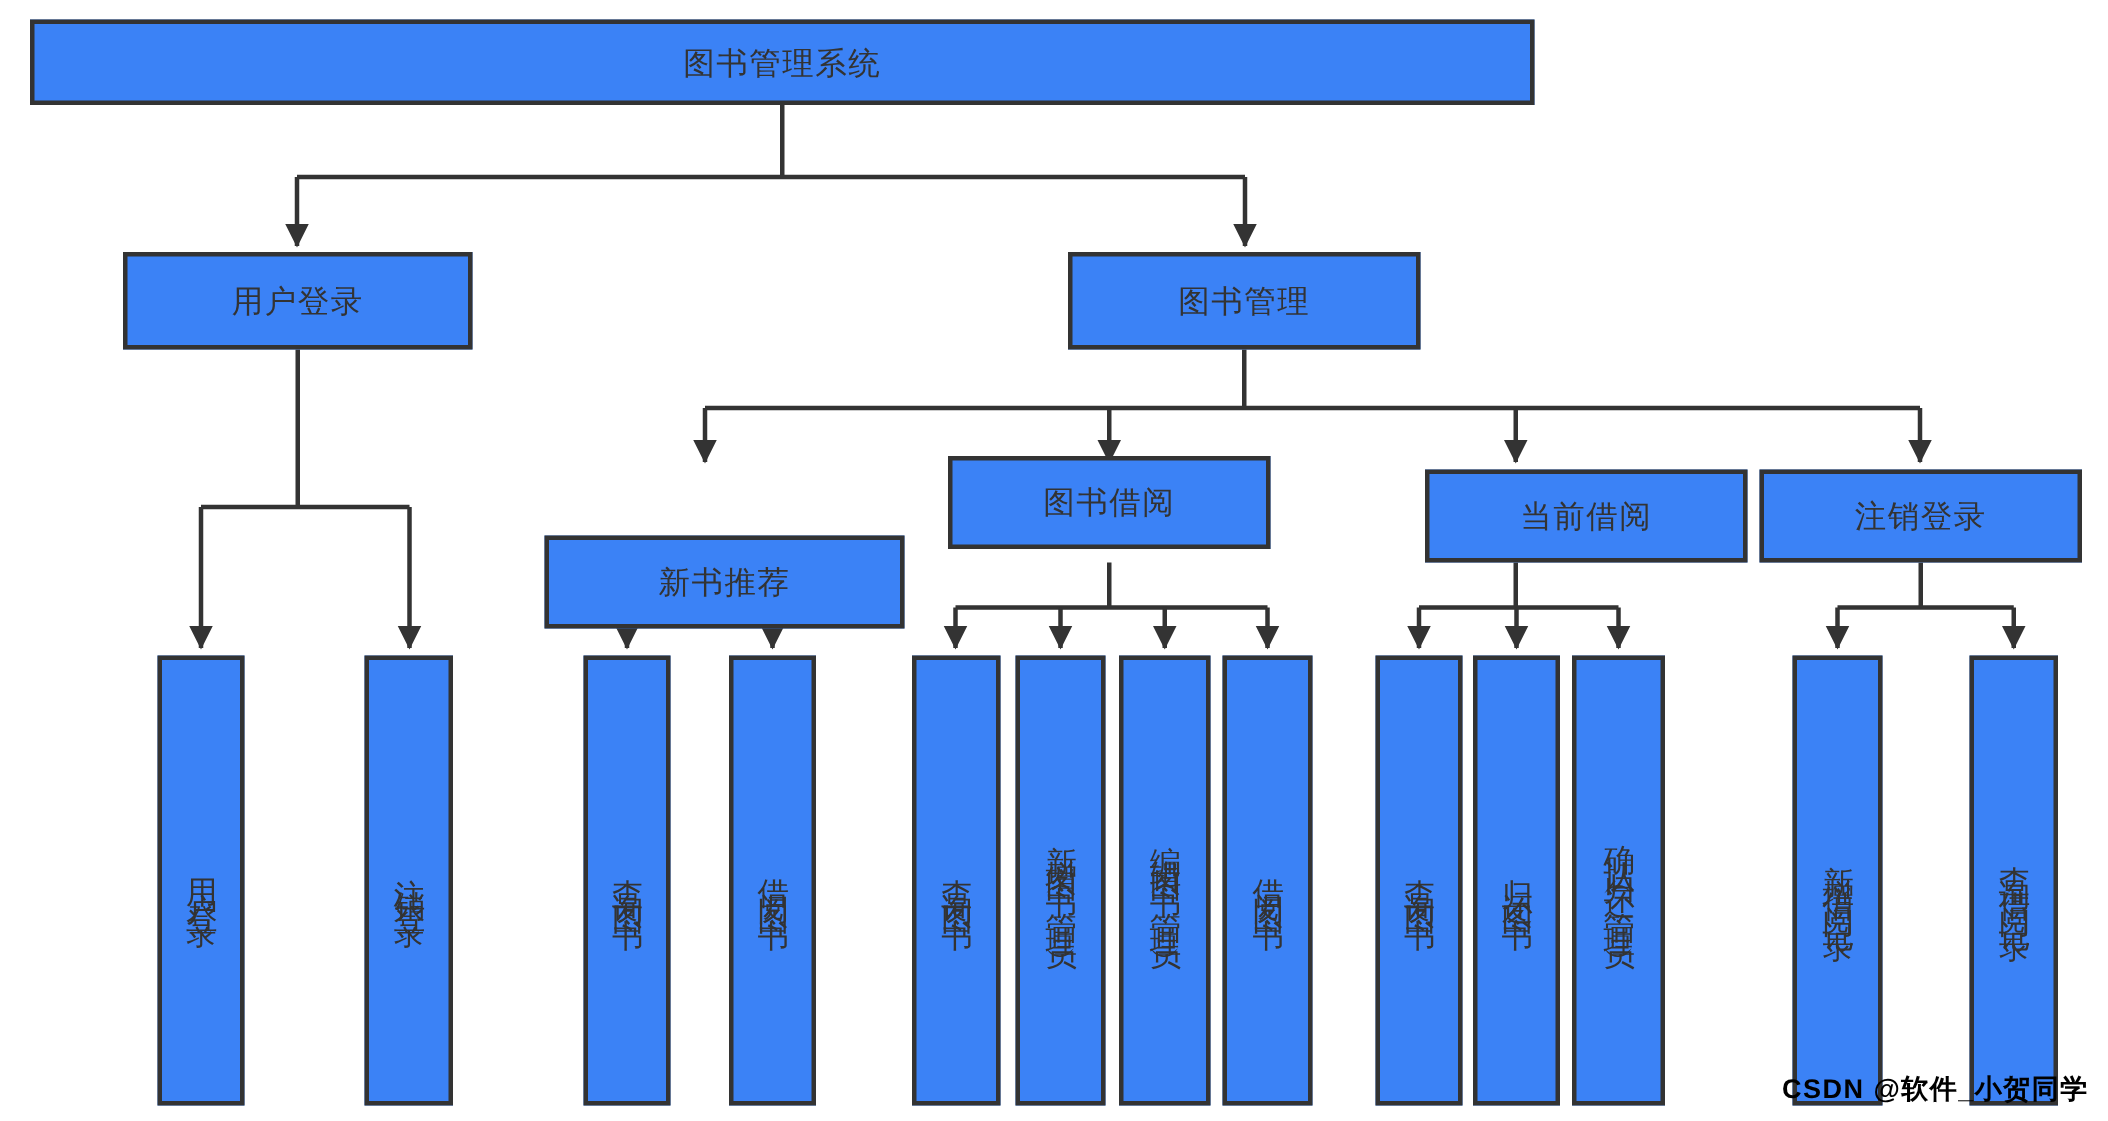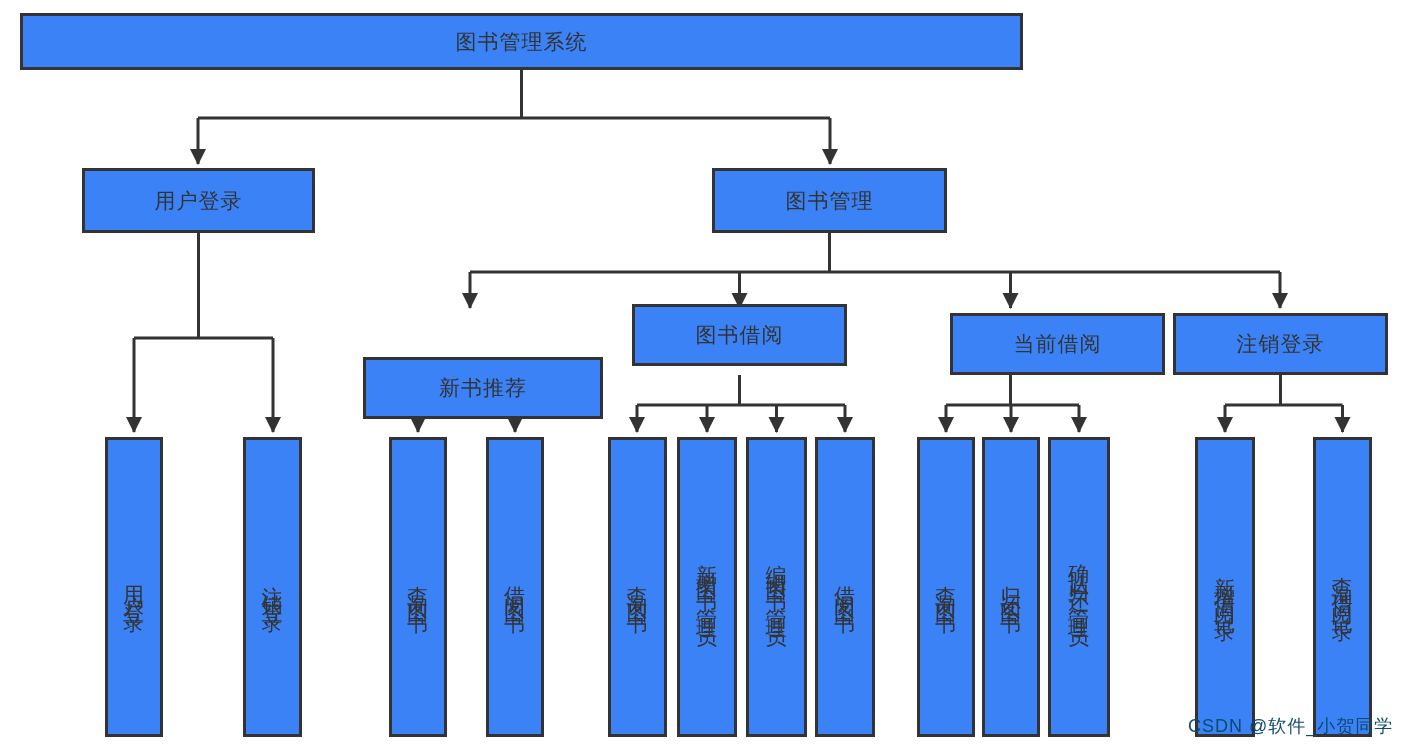--- a/index.html
+++ b/index.html
@@ -60,23 +60,24 @@
   #l-cb-query        { left: 917px;  width: 58px; }
   #l-cb-return       { left: 982px;  width: 58px; }
   #l-cb-confirm      { left: 1048px; width: 62px; }
   #l-rec-add         { left: 1195px; width: 60px; }
   #l-rec-query       { left: 1313px; width: 59px; }
   .watermark {
     position: absolute;
     left: 1188px;
     top: 714px;
     font-size: 18px;
-    color: #0c4a6e;
+    color: #000000;
     letter-spacing: 1px;
     white-space: nowrap;
+    font-weight: bold;
   }
 </style>
 </head>
 <body>
 
 <div class="canvas">
 
   <svg class="lines" width="1405" height="747" viewBox="0 0 1405 747">
     <defs>
       <marker id="arrow" markerUnits="userSpaceOnUse" markerWidth="22" markerHeight="22" refX="15" refY="8" orient="auto">

